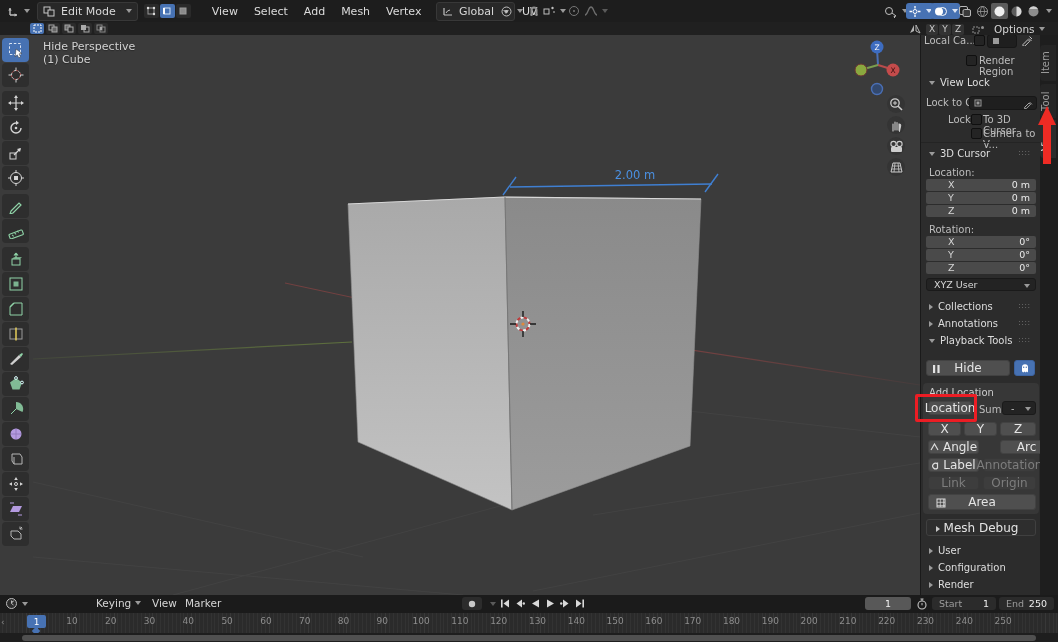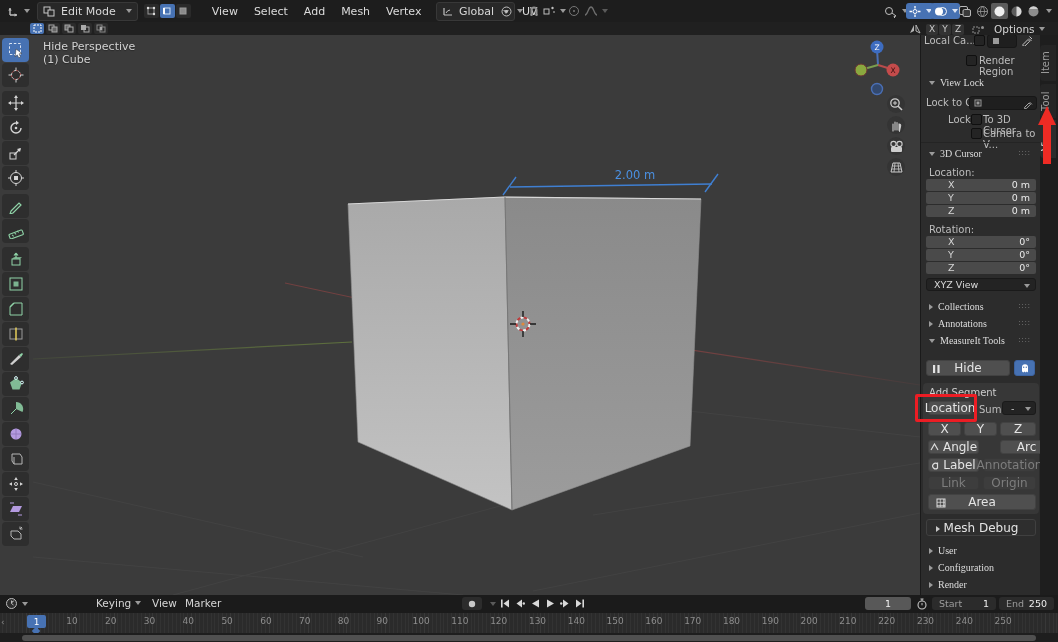--- a/index.html
+++ b/index.html
@@ -29,21 +29,21 @@
   #viewport{left:0;top:35px;width:920px;height:560px;background:#3b3b3b;overflow:hidden;}
   #vp-head{left:43px;top:5px;color:#d2d2d2;font-size:11px;line-height:13px;text-shadow:0 1px 1px #00000055;}
   
   #toolbar{left:2px;top:3px;width:29px;}
   .tool{width:27px;height:24px;border-radius:4px;background:#2e2e2e;display:flex;align-items:center;justify-content:center;margin-bottom:1px;}
   .tool.on{background:#4772b3;}
   .navbtn{width:18px;height:18px;border-radius:9px;display:flex;align-items:center;justify-content:center;background:rgba(40,40,40,.35);}
   
   #sidebar{left:920px;top:35px;width:120px;height:560px;background:#2c2c2c;border-left:1px solid #1a1a1a;overflow:hidden;font-size:10px;}
   .plabel{color:#bdbdbd;}
-  .hdrtxt{color:#dedede;font-family:Liberation Serif, serif;}
+  .hdrtxt{color:#dedede;}
   .tri-d{width:0;height:0;border-left:3.5px solid transparent;border-right:3.5px solid transparent;border-top:4.5px solid #9b9b9b;display:inline-block;margin-right:5px;}
   .tri-r{width:0;height:0;border-top:3.5px solid transparent;border-bottom:3.5px solid transparent;border-left:4.5px solid #9b9b9b;display:inline-block;margin-right:5px;}
   .grip{position:absolute;right:4px;top:1px;color:#6b6b6b;font-size:8px;letter-spacing:1px;}
   .cb{width:9px;height:9px;background:#242424;border:1px solid #0f0f0f;border-radius:2px;display:inline-block;}
   .prow{position:absolute;left:5px;width:110px;height:12px;background:#4a4a4a;border-radius:2px;}
   .prow .ax{position:absolute;left:22px;top:0;color:#d6d6d6;font-size:9.5px;line-height:12px;}
   .prow .val{position:absolute;right:6px;top:0;color:#eaeaea;font-size:9.5px;line-height:12px;}
   .pbtn{position:absolute;height:14px;background:#4f4f4f;border:1px solid #424242;border-radius:3px;
         display:flex;align-items:center;justify-content:center;color:#e4e4e4;font-size:12px;box-sizing:border-box;}
   .pbtn.dis{background:#3d3d3d;color:#7d7d7d;border-color:#383838;}
@@ -583,57 +583,57 @@
     </div>
     <div class="prow" style="top:214px">
       <span class="ax">Y</span>
       <span class="val">0°</span>
     </div>
     <div class="prow" style="top:227px">
       <span class="ax">Z</span>
       <span class="val">0°</span>
     </div>
     <div class="abs drop row" style="left:5px;top:243px;width:110px;height:13px;box-sizing:border-box">
-      <span style="margin-left:7px;font-size:9.5px">XYZ View</span>
+      <span style="margin-left:7px;font-size:9.5px">XYZ User</span>
       <span class="car abs" style="right:5px;top:5px"></span>
     </div>
 
     <div class="abs row" style="left:8px;top:266px;width:106px">
       <span class="tri-r"></span>
       <span class="hdrtxt">Collections</span>
       <span class="grip">∷∷</span>
     </div>
     <div class="abs row" style="left:8px;top:283px;width:106px">
       <span class="tri-r"></span>
       <span class="hdrtxt">Annotations</span>
       <span class="grip">∷∷</span>
     </div>
     <div class="abs row" style="left:8px;top:300px;width:106px">
       <span class="tri-d"></span>
-      <span class="hdrtxt">MeasureIt Tools</span>
+      <span class="hdrtxt">Playback Tools</span>
       <span class="grip">∷∷</span>
     </div>
 
     <div class="pbtn" style="left:5px;top:325px;width:84px;height:16px">
       <svg class="abs" style="left:6px;top:4px" width="7" height="8" viewBox="0 0 7 8">
         <rect x="0" y="0" width="2.2" height="8" fill="#e4e4e4"></rect>
           <rect x="4.4" y="0" width="2.2" height="8" fill="#e4e4e4"></rect>
       </svg>
       <span>Hide</span>
     </div>
     <div class="pbtn" style="left:93px;top:325px;width:21px;height:16px;background:#4772b3;border-color:#3c63a0">
       <svg width="12" height="12" viewBox="0 0 16 16">
         <path d="M4 14 V7 a4 4 0 0 1 8 0 v7 l-1.6-1.4 -1.4 1.4 -1.5-1.4 -1.4 1.4 -1.5-1.4z" fill="#ffffff"></path>
         <circle cx="6.3" cy="7" r=".9" fill="#4772b3"></circle>
           <circle cx="9.7" cy="7" r=".9" fill="#4772b3"></circle>
       </svg>
     </div>
 
     <div class="abs" style="left:2px;top:348px;width:116px;height:131px;background:#373737;border-radius:4px">
-      <span class="abs" style="left:6px;top:4px;color:#cdcdcd">Add Segment</span>
+      <span class="abs" style="left:6px;top:4px;color:#cdcdcd">Add Location</span>
       <div class="pbtn" style="left:5px;top:18px;width:44px">
         <span>Location</span>
       </div>
       <span class="abs plabel" style="left:56px;top:21px">Sum:</span>
       <div class="abs drop row" style="left:79px;top:18px;width:34px;height:14px;box-sizing:border-box">
         <span style="margin-left:8px;font-size:9.5px">-</span>
         <span class="car abs" style="right:4px;top:5px"></span>
       </div>
       <div class="pbtn" style="left:5px;top:39px;width:33px">
           <span>X</span>

